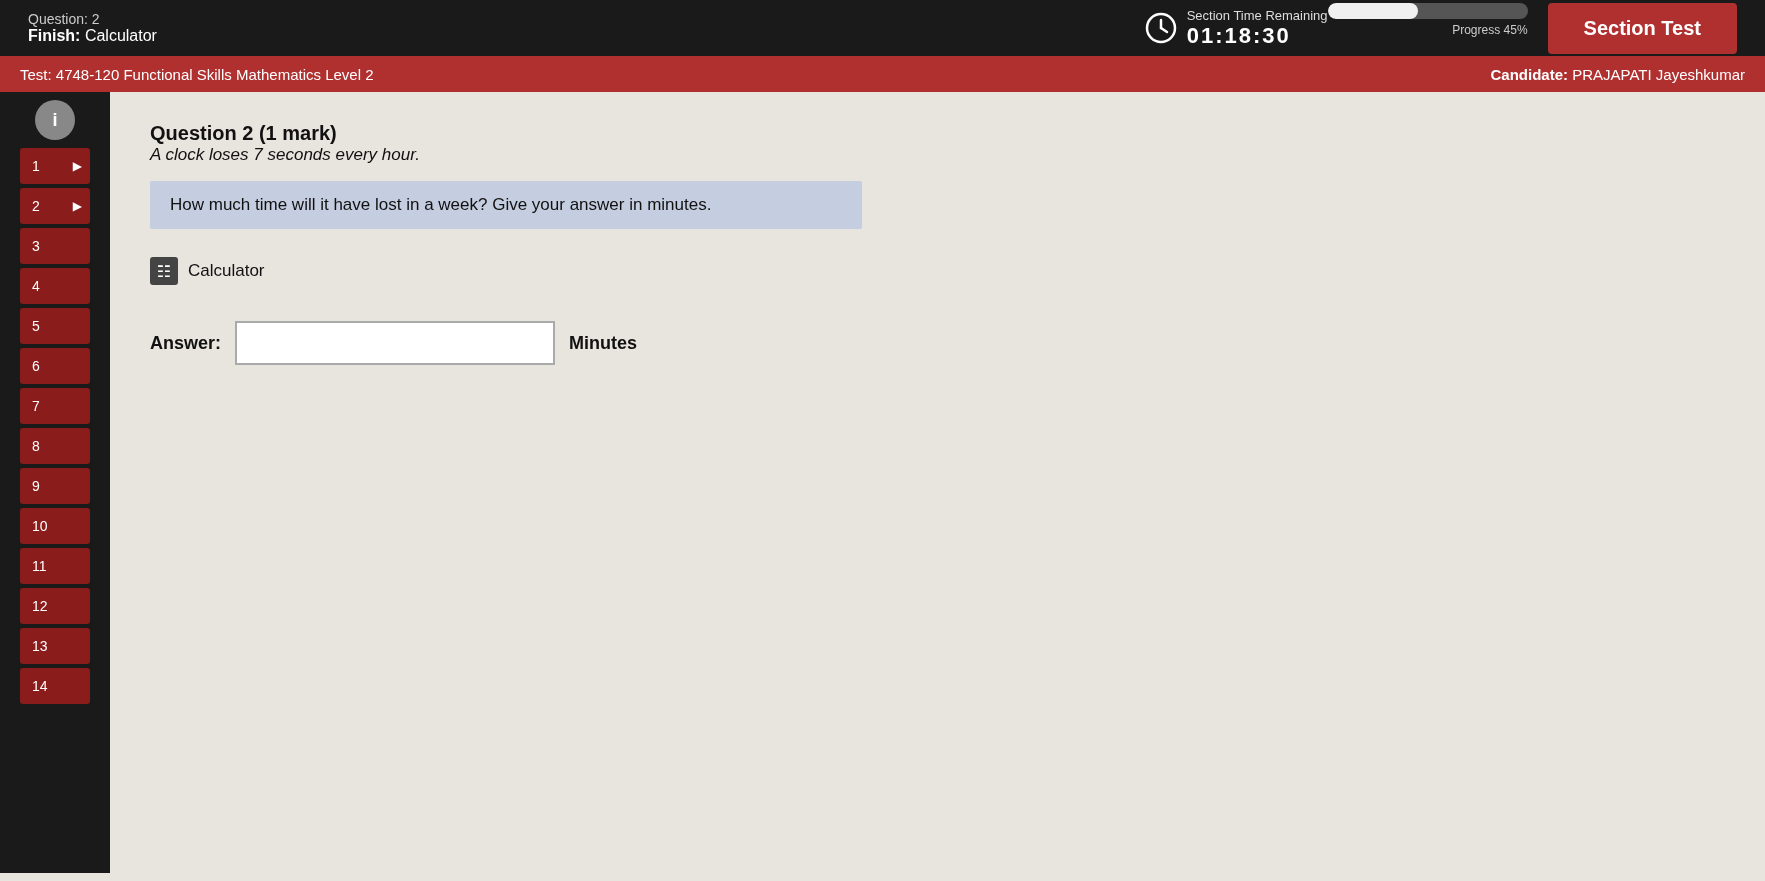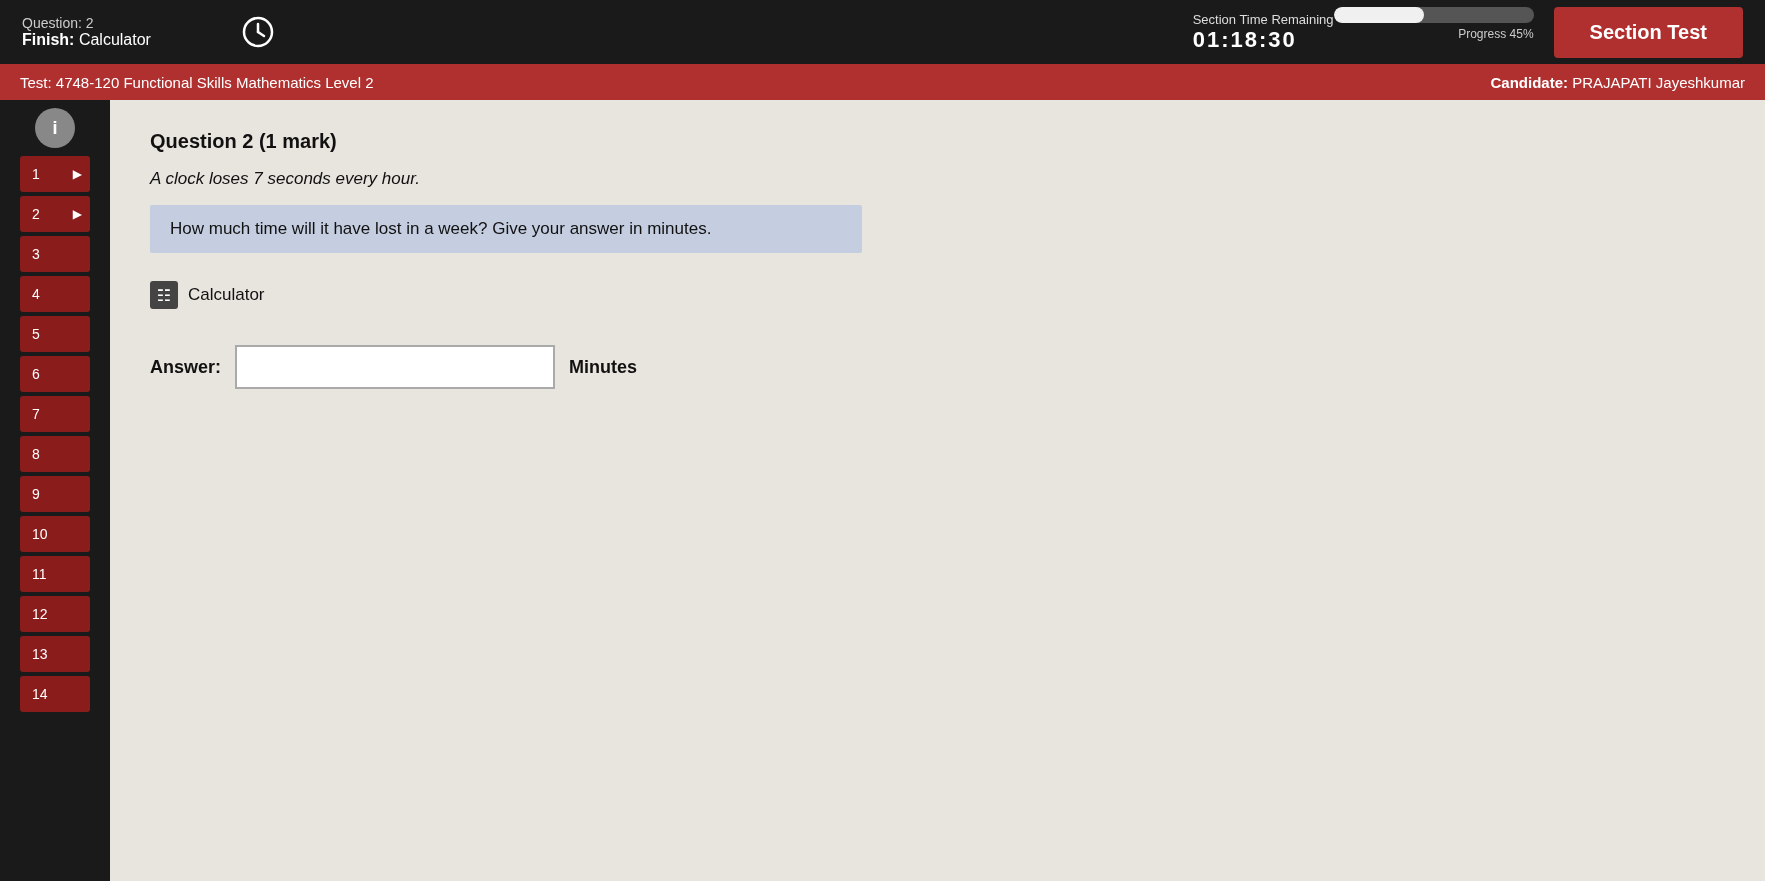--- a/index.html
+++ b/index.html
@@ -10,22 +10,22 @@
       height: 881px;
       overflow: hidden;
     }
 
     
     .top-header {
       background: #1a1a1a;
       color: white;
       display: flex;
       align-items: center;
-      padding: 0 22px;
-      height: 64px;
+      padding: 0 28px;
+      height: 56px;
       position: relative;
     }
     .header-left {
       display: flex;
       flex-direction: column;
       justify-content: center;
       min-width: 220px;
     }
     .header-question-label {
       font-size: 14px;
@@ -35,21 +35,21 @@
       font-size: 16px;
       color: white;
     }
     .header-section-label span {
       font-weight: normal;
     }
     .header-center {
       flex: 1;
       display: flex;
       align-items: center;
-      justify-content: space-between;
+      justify-content: flex-end;
       gap: 10px;
     }
     .timer-icon {
       width: 32px;
       height: 32px;
     }
     .timer-text {
       display: flex;
       flex-direction: column;
       align-items: flex-start;
@@ -178,21 +178,20 @@
     
     .question-panel {
       flex: 1;
       background: #e8e4de;
       padding: 30px 40px;
       overflow-y: auto;
     }
     .question-title {
       font-size: 20px;
       font-weight: bold;
-      margin-bottom: 16px;
       color: #111;
     }
     .question-text {
       font-size: 17px;
       color: #111;
       margin-bottom: 16px;
       font-style: italic;
     }
     .question-highlight {
       background: #c5cee0;

